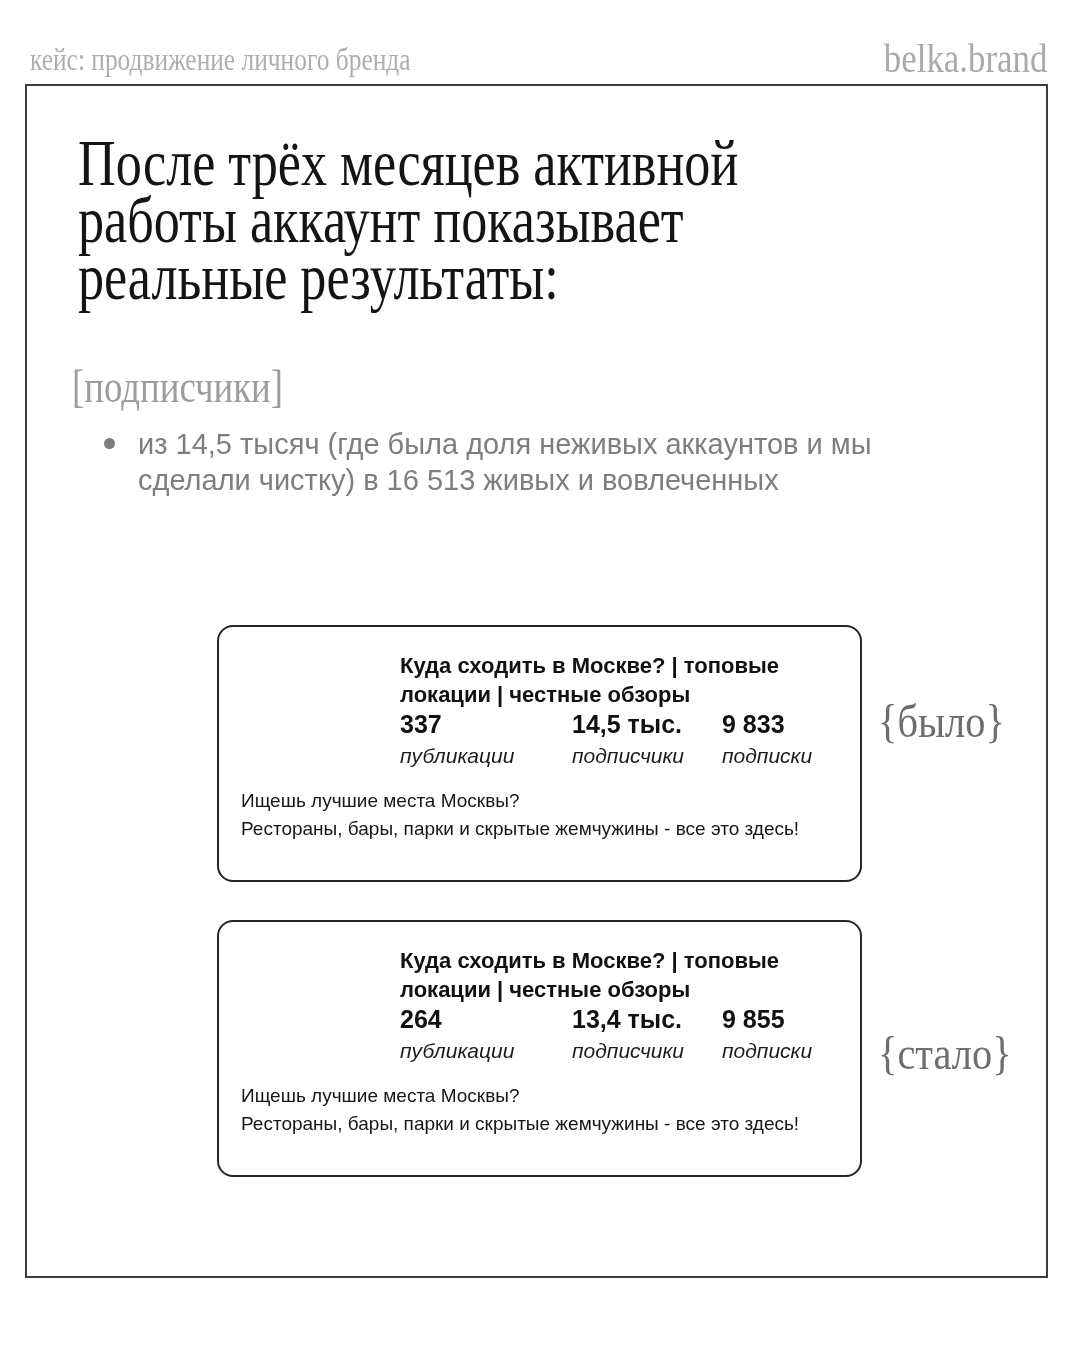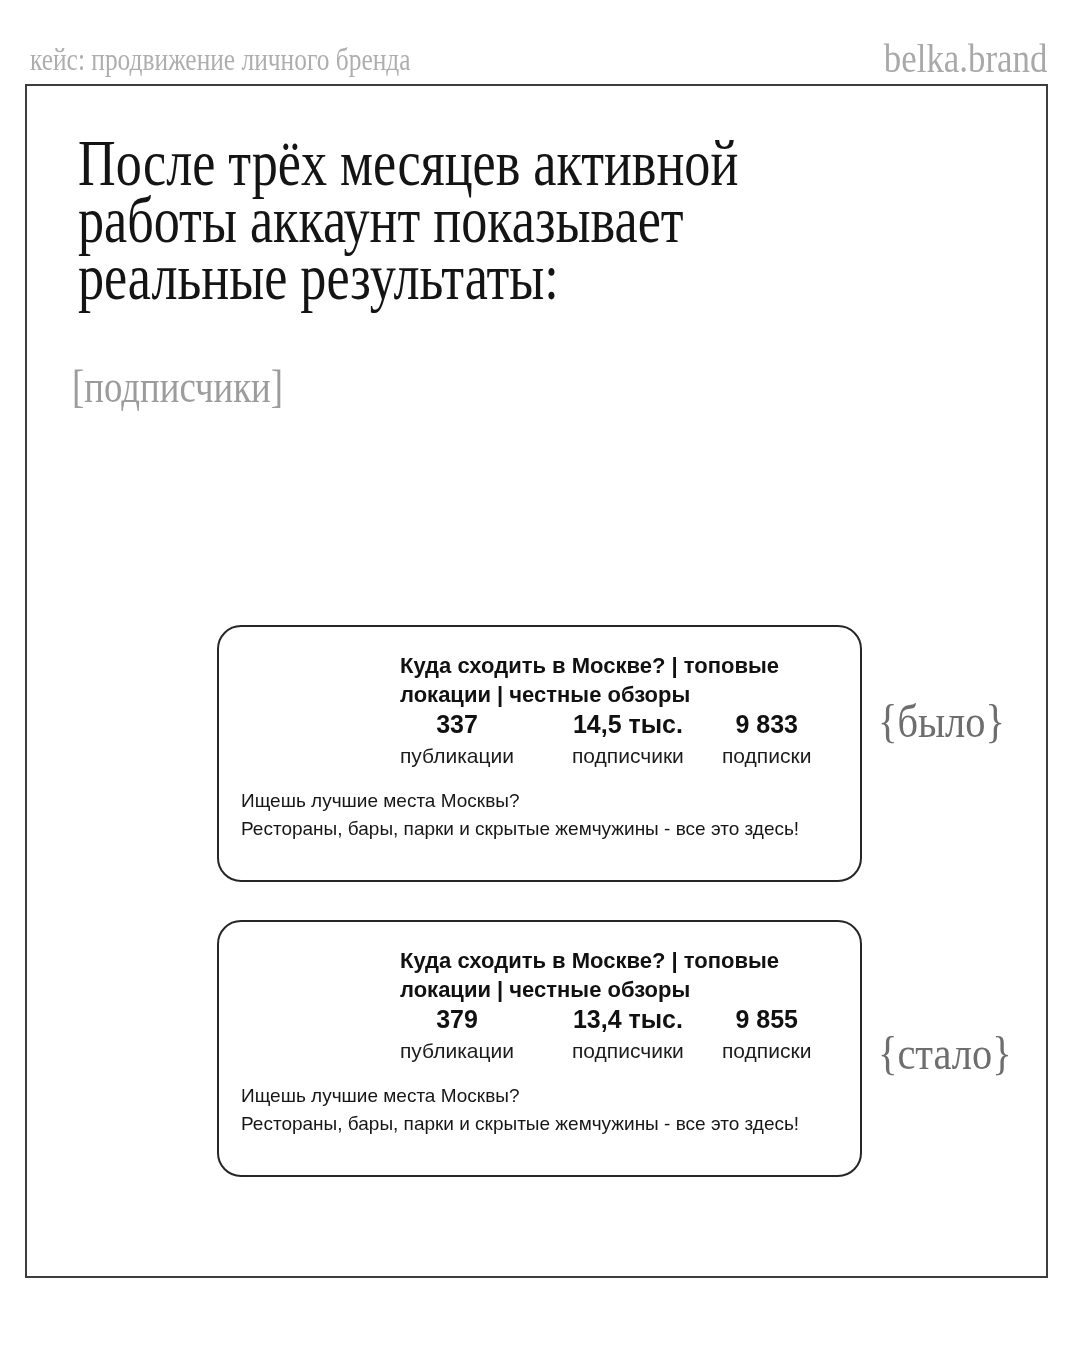--- a/index.html
+++ b/index.html
@@ -66,41 +66,41 @@
     position: absolute; left: 0; top: 12px;
     width: 11px; height: 11px; border-radius: 50%;
     background: #7e7e7e;
   }
   .bullet-text { margin-left: 34px; }
 
   
   .card {
     position: absolute; left: 217px;
     width: 645px; height: 257px;
-    border: 2px solid #262626; border-radius: 24px;
+    border: 2px solid #262626; border-radius: 16px;
     background: #ffffff;
     box-sizing: border-box;
     color: #1a1a1a;
   }
   .card.card1 { top: 613px; }
   .card.card2 { top: 908px; }
 
   .card-title {
     position: absolute; left: 181px; top: 24px;
     width: 380px;
     font-weight: bold; font-size: 22px; line-height: 29px;
     color: #111111;
   }
   .stats { position: absolute; left: 181px; top: 83px; width: 440px; }
-  .stat { position: absolute; top: 0; text-align: center; }
+  .stat { position: absolute; top: 0; }
   .stat.s0 { left: 0; }
   .stat.s1 { left: 172px; }
   .stat.s2 { left: 322px; }
   .stat-value { font-weight: bold; font-size: 25px; color: #111111; white-space: nowrap; }
-  .stat-label { font-size: 21px; color: #1c1c1c; margin-top: 5px; white-space: nowrap; }
+  .stat-label { font-size: 21px; color: #1c1c1c; margin-top: 5px; white-space: nowrap; font-style: italic; }
 
   .card-bio {
     position: absolute; left: 22px; top: 160px;
     width: 600px;
     font-size: 19px; line-height: 27.5px; color: #161616;
   }
 
   
   .tag {
     position: absolute; left: 878px;
@@ -122,20 +122,24 @@
   <div class="frame"></div>
 
   <div class="headline">
     <div>После трёх месяцев активной</div>
     <div>работы аккаунт показывает</div>
     <div>реальные результаты:</div>
   </div>
 
   <div class="section-label">[подписчики]</div>
 
+  <div class="bullet-row">
+    <span class="bullet-dot"></span>
+    <div class="bullet-text">из 14,5 тысяч (где была доля неживых аккаунтов и мы сделали чистку) в 16 513 живых и вовлеченных</div>
+  </div>
 
   <div class="card card1">
     <div class="card-title">Куда сходить в Москве? | топовые локации | честные обзоры</div>
     <div class="stats">
       <div class="stat s0">
         <div class="stat-value">337</div>
         <div class="stat-label">публикации</div>
       </div>
       <div class="stat s1">
         <div class="stat-value">14,5 тыс.</div>
@@ -150,21 +154,21 @@
       <div>Ищешь лучшие места Москвы?</div>
       <div>Рестораны, бары, парки и скрытые жемчужины - все это здесь!</div>
     </div>
   </div>
   <div class="tag t1">{было}</div>
 
   <div class="card card2">
     <div class="card-title">Куда сходить в Москве? | топовые локации | честные обзоры</div>
     <div class="stats">
       <div class="stat s0">
-        <div class="stat-value">379</div>
+        <div class="stat-value">264</div>
         <div class="stat-label">публикации</div>
       </div>
       <div class="stat s1">
         <div class="stat-value">13,4 тыс.</div>
         <div class="stat-label">подписчики</div>
       </div>
       <div class="stat s2">
         <div class="stat-value">9 855</div>
         <div class="stat-label">подписки</div>
       </div>

